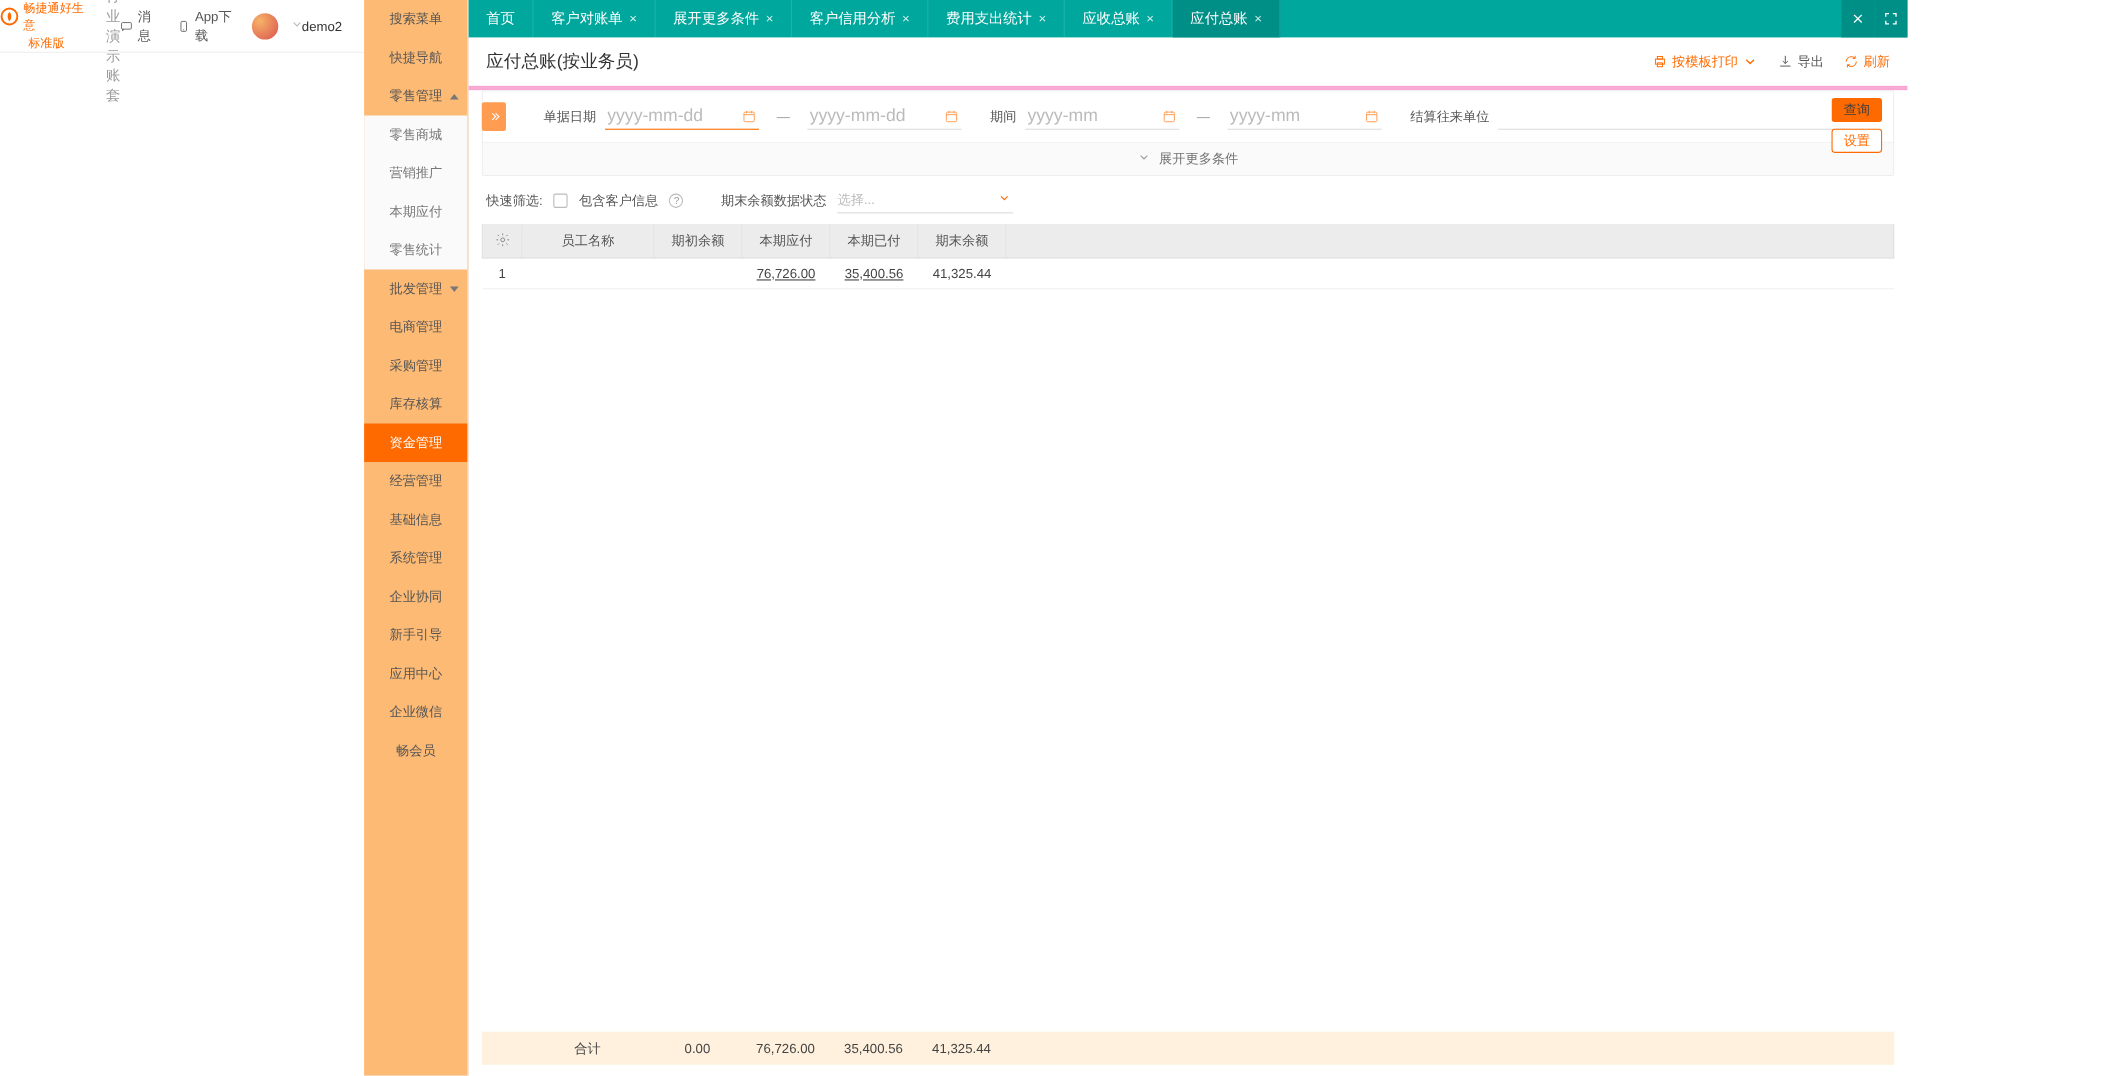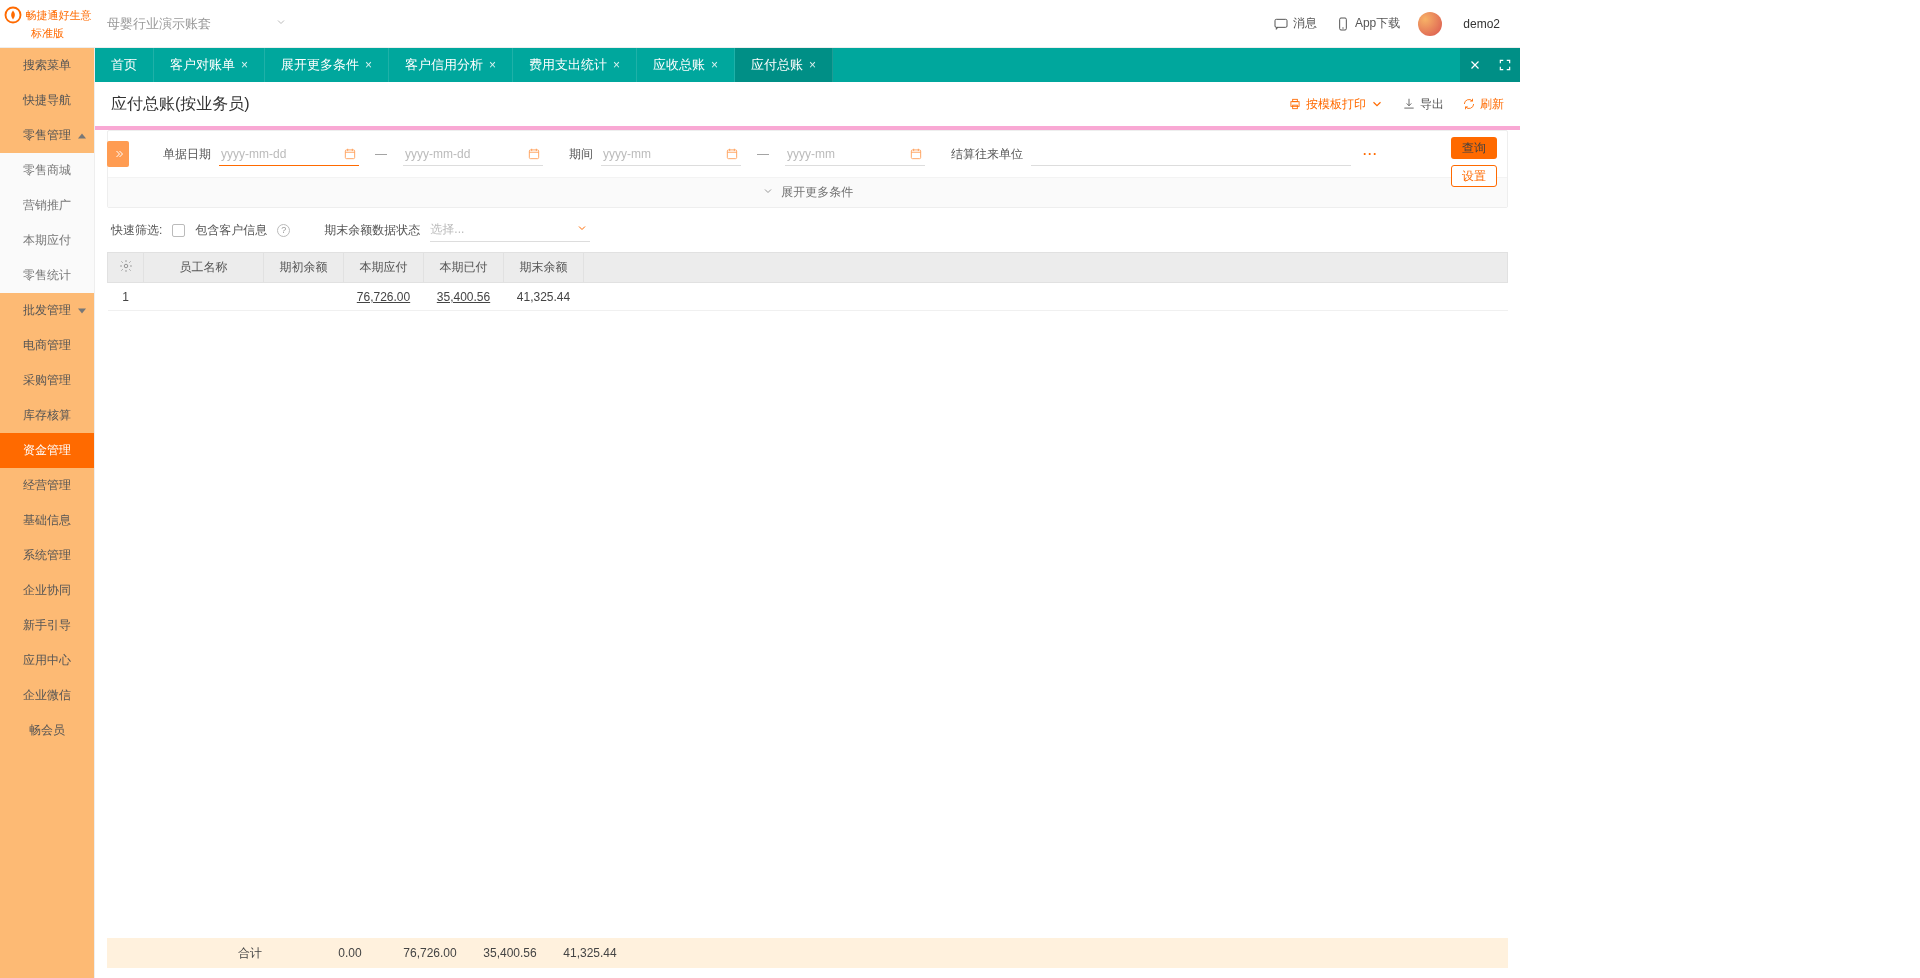--- a/index.html
+++ b/index.html
@@ -1,17 +1,17 @@
 <!DOCTYPE html>
 <html><head>
 <meta charset="utf-8">
 <style>
 * { margin: 0; padding: 0; box-sizing: border-box; }
 body { font-family: "Microsoft YaHei", "PingFang SC", sans-serif; font-size: 12px; color: #333; background: #fff; overflow: hidden; }
-.app { display: flex; flex-direction: column; height: 978px; width: 1520px; }
+.app { display: flex; flex-direction: row; height: 978px; width: 1520px; }
 
 
 .top-header { height: 48px; display: flex; align-items: center; border-bottom: 1px solid #eee; padding: 0 12px 0 0; }
 .logo-block { width: 95px; height: 48px; display: flex; flex-direction: column; align-items: center; justify-content: center; }
 .logo-row { display: flex; align-items: center; gap: 4px; }
 .logo-svg { width: 18px; height: 18px; }
 .logo-text { color: #ff6a00; font-size: 11px; font-weight: 500; }
 .logo-sub { color: #ff6a00; font-size: 11px; margin-top: 2px; }
 .account-select { flex: 1; padding-left: 12px; display: flex; align-items: center; color: #999; font-size: 13px; position: relative; }
 .account-select .chev { position: absolute; left: 180px; }
@@ -54,21 +54,21 @@
 .ph-action.orange { color: #ff6a00; }
 .ph-action svg { width: 14px; height: 14px; }
 .chev-down-sm { width: 10px; height: 10px; }
 
 
 .filter-wrap { border: 1px solid #eee; margin: 0 12px; border-radius: 2px; }
 .filter-bar { display: flex; align-items: center; padding: 10px 12px 10px 0; gap: 8px; position: relative; }
 .collapse-handle { width: 22px; height: 26px; background: #ff9c52; border-radius: 2px; display: flex; align-items: center; justify-content: center; margin-right: 8px; cursor: pointer; margin-left: -1px; }
 .collapse-handle svg { width: 12px; height: 12px; stroke: #fff; fill: none; }
 .f-label { color: #555; font-size: 12px; margin-left: 18px; white-space: nowrap; }
-.f-input { border: none; border-bottom: 1px solid #ddd; height: 24px; font-size: 12px; color: #701a75; padding: 0 22px 0 2px; background: transparent; outline: none; }
+.f-input { border: none; border-bottom: 1px solid #ddd; height: 24px; font-size: 16px; color: #701a75; padding: 0 22px 0 2px; background: transparent; outline: none; }
 .f-input::placeholder { color: #bbb; }
 .f-input.active-border { border-bottom-color: #ff6a00; }
 .date-wrap { position: relative; display: inline-flex; align-items: center; }
 .cal-icon { position: absolute; right: 2px; width: 14px; height: 14px; stroke: #ff9c52; fill: none; pointer-events: none; }
 .dash { margin: 0 8px; color: #999; }
 .f-right-btns { position: absolute; right: 10px; top: 6px; display: flex; flex-direction: column; gap: 6px; }
 .btn { height: 22px; min-width: 44px; border-radius: 3px; font-size: 12px; display: flex; align-items: center; justify-content: center; cursor: pointer; border: 1px solid transparent; padding: 0 10px; }
 .btn-primary { background: #ff6a00; color: #404040; }
 .btn-outline { background: #fff; color: #ff6a00; border-color: #ff6a00; }
 .ellipsis-more { color: #ff6a00; font-weight: 700; letter-spacing: 1px; margin-left: 4px; cursor: pointer; }
@@ -88,21 +88,21 @@
 .tbl th { background: #ececec; height: 30px; font-weight: 500; color: #555; border: 1px solid #e1e1e1; font-size: 12px; text-align: center; }
 .tbl td { height: 28px; border-bottom: 1px solid #f0f0f0; text-align: center; font-size: 12px; color: #444; }
 .col-gear { width: 36px; }
 .col-name { width: 120px; }
 .col-num { width: 80px; }
 .gear-icon { width: 14px; height: 14px; stroke: #888; fill: none; }
 .linklike { text-decoration: underline; cursor: pointer; }
 .table-body-scroll { flex: 1; overflow: auto; }
 
 
-.totals-bar { height: 30px; background: #fff1dd; margin: 0 12px 10px 12px; display: flex; align-items: center; font-size: 12px; color: #444; padding-left: 47px; }
+.totals-bar { height: 30px; background: #fff1dd; margin: 0 12px 10px 12px; display: flex; align-items: center; font-size: 12px; color: #444; }
 .totals-bar .tcell { text-align: center; }
 
 
 .chev svg { width: 12px; height: 12px; stroke: #999; fill: none; }
 </style>
 </head>
 <body>
 
 <div class="app">
 

